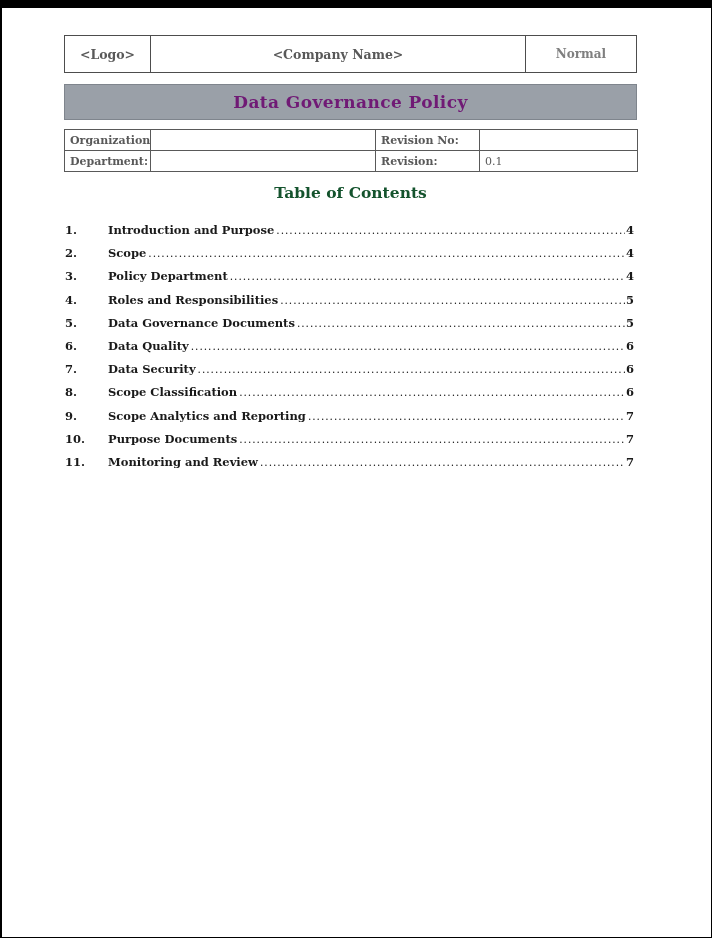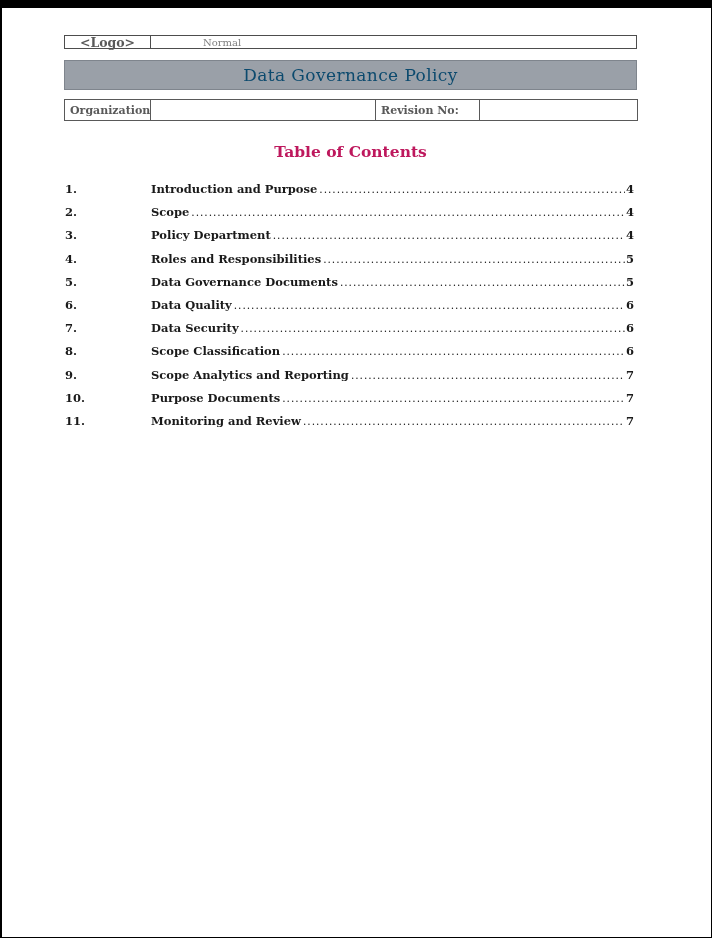--- a/index.html
+++ b/index.html
@@ -28,51 +28,50 @@
     position: relative;
     margin-left: 62px;
     width: 573px;
   }
 
   
   .header-table {
     margin-top: 27px;
     display: flex;
     border: 1px solid #4d4d4d;
-    height: 14px;
+    height: 38px;
     box-sizing: border-box;
-    gap: 16px;
   }
   .header-cell {
     display: flex;
     align-items: center;
     justify-content: center;
     box-sizing: border-box;
     border-right: 1px solid #4d4d4d;
     color: #595959;
     font-weight: bold;
     font-size: 12.5px;
   }
   .header-cell:last-child { border-right: none; }
   .hc-logo    { width: 86px; }
   .hc-company { flex: 1; }
-  .hc-type    { width: 110px; font-weight: normal; color: #7f7f7f; font-size: 10px; }
+  .hc-type    { width: 110px; font-weight: bold; color: #7f7f7f; font-size: 12px; }
 
   
   .banner {
     margin-top: 11px;
-    height: 30px;
+    height: 36px;
     background: #9aa0a8;
     border: 1px solid #7f858d;
     box-sizing: border-box;
     display: flex;
     align-items: center;
     justify-content: center;
-    color: #0c4a6e;
-    font-weight: normal;
+    color: #701a75;
+    font-weight: bold;
     font-size: 17px;
     letter-spacing: 0.4px;
   }
 
   
   .info-table {
     margin-top: 9px;
     width: 573px;
     border-collapse: collapse;
     table-layout: fixed;
@@ -88,25 +87,25 @@
     white-space: nowrap;
   }
   .info-table td.lbl { font-weight: bold; }
   .col-l1 { width: 86px; }
   .col-v1 { width: 225px; }
   .col-l2 { width: 104px; }
   .col-v2 { width: 158px; }
 
   
   .toc-heading {
-    margin-top: 21px;
+    margin-top: 11px;
     text-align: center;
     font-weight: bold;
     font-size: 15.5px;
-    color: #be185d;
+    color: #14532d;
   }
   .toc-list {
     margin-top: 21px;
   }
   .toc-entry {
     display: flex;
     align-items: baseline;
     height: 23.2px;
     font-size: 11.5px;
     font-weight: bold;
@@ -114,21 +113,20 @@
     padding-left: 1px;
   }
   .toc-num {
     width: 43px;
     flex: none;
   }
   .toc-title {
     flex: none;
     white-space: nowrap;
     padding-right: 2px;
-    margin-left: 43px;
   }
   .toc-dots {
     flex: 1;
     overflow: hidden;
     white-space: nowrap;
     font-weight: normal;
     font-size: 10.5px;
     letter-spacing: 1px;
     color: #1a1a1a;
   }
@@ -140,40 +138,47 @@
 </style>
 </head>
 <body>
 
 <div class="frame">
   <div class="page">
     <div class="content">
 
       <div class="header-table">
         <div class="header-cell hc-logo">&lt;Logo&gt;</div>
+        <div class="header-cell hc-company">&lt;Company Name&gt;</div>
         <div class="header-cell hc-type">Normal</div>
       </div>
 
       <div class="banner">Data Governance Policy</div>
 
       <table class="info-table">
         <colgroup>
           <col class="col-l1">
             <col class="col-v1">
             <col class="col-l2">
             <col class="col-v2">
         </colgroup>
         <tbody>
   <tr>
     <td class="lbl">Organization:</td>
     <td></td>
     <td class="lbl">Revision No:</td>
     <td></td>
   </tr>
 
+  <tr>
+    <td class="lbl">Department:</td>
+    <td></td>
+    <td class="lbl">Revision:</td>
+    <td>0.1</td>
+  </tr>
 
 </tbody>
       </table>
 
       <div class="toc-heading">Table of Contents</div>
 
       <div class="toc-list">
   <div class="toc-entry">
     <span class="toc-num">1.</span>
     <span class="toc-title">Introduction and Purpose </span>

